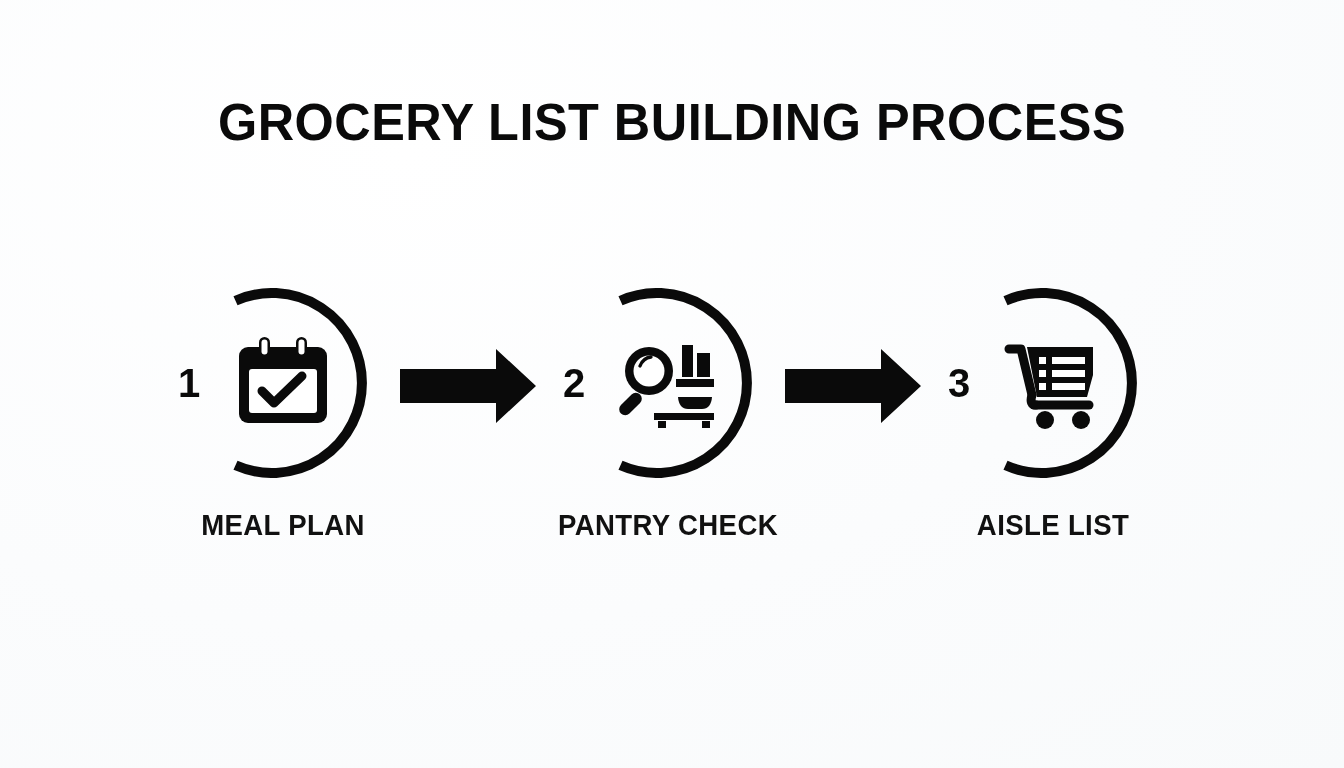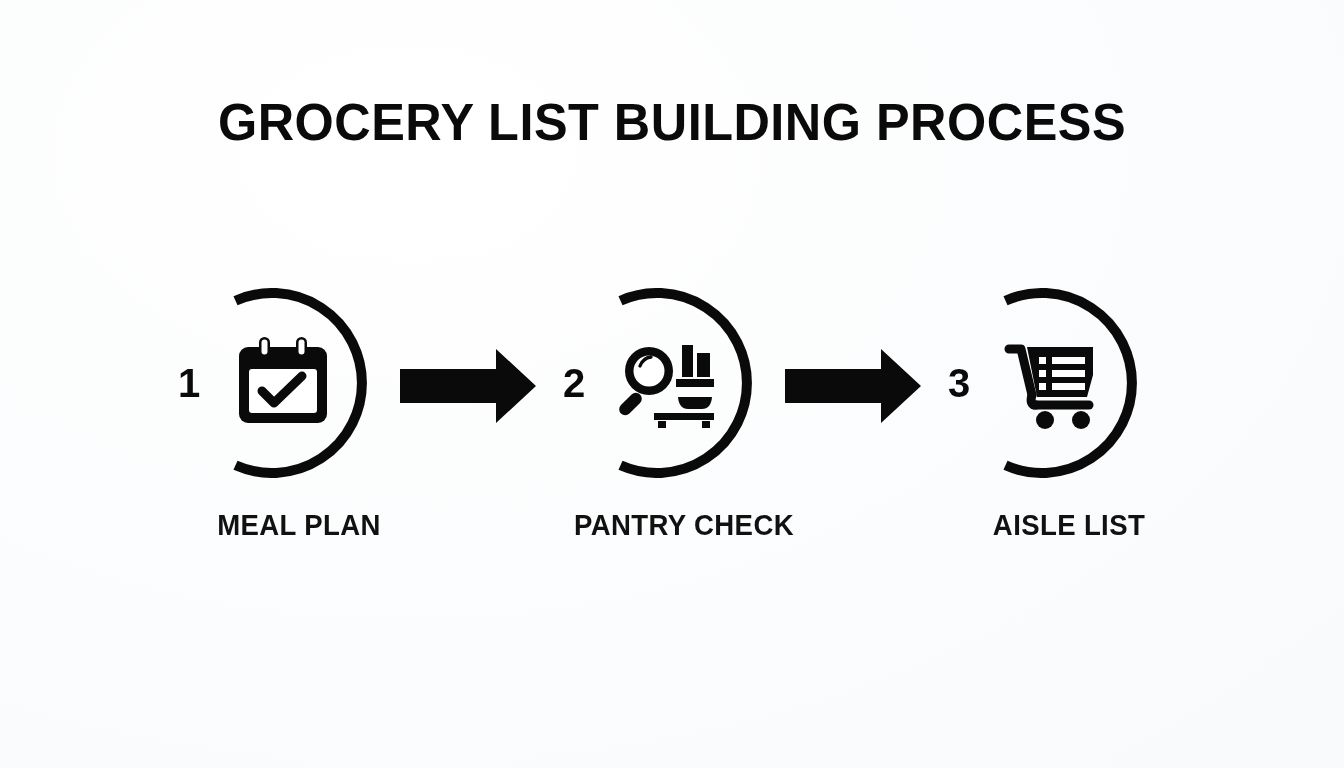--- a/index.html
+++ b/index.html
@@ -112,21 +112,21 @@
     display: block;
     width: 100%;
     height: 100%;
   }
   .arrow-1 { left: 398px; }
   .arrow-2 { left: 783px; }
 
   
   .labels {
     position: absolute;
-    left: 16px;
+    left: 0;
     top: 508px;
     width: 1164px;
     height: 50px;
   }
   .label {
     position: absolute;
     top: 0;
     width: 320px;
     text-align: center;
     font-family: "Liberation Sans", sans-serif;

